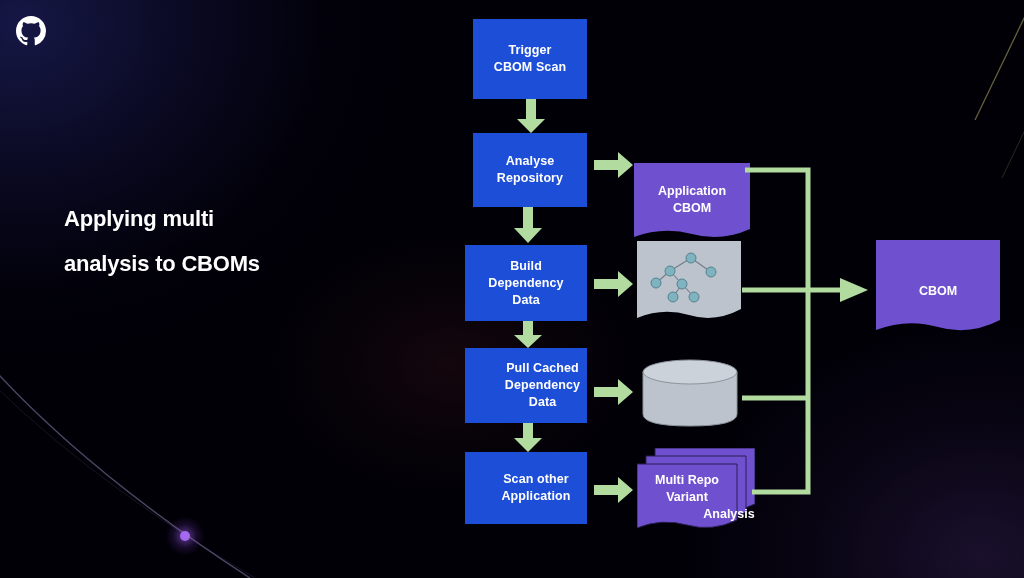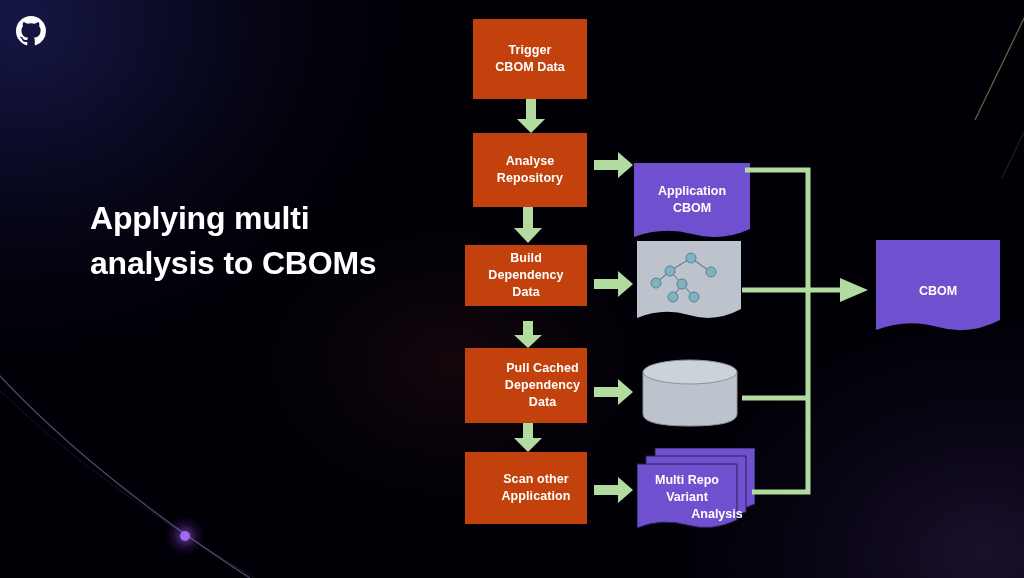--- a/index.html
+++ b/index.html
@@ -55,34 +55,33 @@
     width: 30px; height: 30px;
   }
 
   
   #title {
     position: absolute;
     left: 64px;
     top: 196px;
     width: 370px;
     color: #ffffff;
-    font-size: 32px;
+    font-size: 22px;
     font-weight: bold;
     line-height: 45px;
     letter-spacing: -0.2px;
-    margin-left: 26px;
   }
 
   
   .node {
     position: absolute;
     box-sizing: border-box;
   }
   .proc {
-    background: #c2410c;
+    background: #1d4ed8;
     color: #ffffff;
     display: flex;
     align-items: center;
     justify-content: center;
     text-align: center;
     font-size: 12.5px;
     font-weight: bold;
     line-height: 17px;
     letter-spacing: 0.1px;
   }
@@ -129,32 +128,32 @@
   </svg>
 
   <div id="title">
     <div>Applying multi</div>
     <div>analysis to CBOMs</div>
   </div>
 
   <div class="node proc" style="left:473px; top:19px; width:114px; height:80px;">
     <div>
       <div>Trigger</div>
-      <div>CBOM Data</div>
+      <div>CBOM Scan</div>
     </div>
   </div>
 
   <div class="node proc" style="left:473px; top:133px; width:114px; height:74px;">
     <div>
       <div>Analyse</div>
       <div>Repository</div>
     </div>
   </div>
 
-  <div class="node proc" style="left:465px; top:245px; width:122px; height:61px;">
+  <div class="node proc" style="left:465px; top:245px; width:122px; height:76px;">
     <div>
       <div>Build</div>
       <div>Dependency</div>
       <div>Data</div>
     </div>
   </div>
 
   <div class="node proc" style="left:465px; top:348px; width:122px; height:75px;padding-left:33px;">
     <div>
       <div>Pull Cached</div>
@@ -235,21 +234,21 @@
   </div>
 
   <div class="doc-wrap" style="left:637px; top:448px; width:118px; height:88px;">
     <svg width="118" height="88" viewBox="0 0 118 88">
       <path d="M18 0 H118 V56 Q93 68 68 61 Q43 54 18 64 Z" fill="#6f51cf" stroke="#2a1e52" stroke-width="1"></path>
       <path d="M9 8 H109 V64 Q84 76 59 69 Q34 62 9 72 Z" fill="#6f51cf" stroke="#2a1e52" stroke-width="1"></path>
       <path d="M0 16 H100 V72 Q75 84 50 77 Q25 70 0 80 Z" fill="#6f51cf" stroke="#2a1e52" stroke-width="1"></path>
     </svg>
     <div class="doc-label" style="top:24px; left:0; width:100px;">Multi Repo</div>
     <div class="doc-label" style="top:41px; left:0; width:100px;">Variant</div>
-    <div class="doc-label" style="top:58px; left:0; width:88px;padding-left:36px;">Analysis</div>
+    <div class="doc-label" style="top:58px; left:12px; width:88px;padding-left:36px;">Analysis</div>
   </div>
 
   <svg class="conn-svg" style="left:740px; top:160px;" width="140" height="350" viewBox="0 0 140 350">
     <g fill="none" stroke="#b2dba0" stroke-width="5">
       <path d="M5 10 H68 V332 H12"></path>
       <path d="M2 130 H68"></path>
       <path d="M2 238 H68"></path>
       <path d="M68 130 H104"></path>
     </g>
     <path d="M100 118 L128 130 L100 142 Z" fill="#b2dba0"></path>

